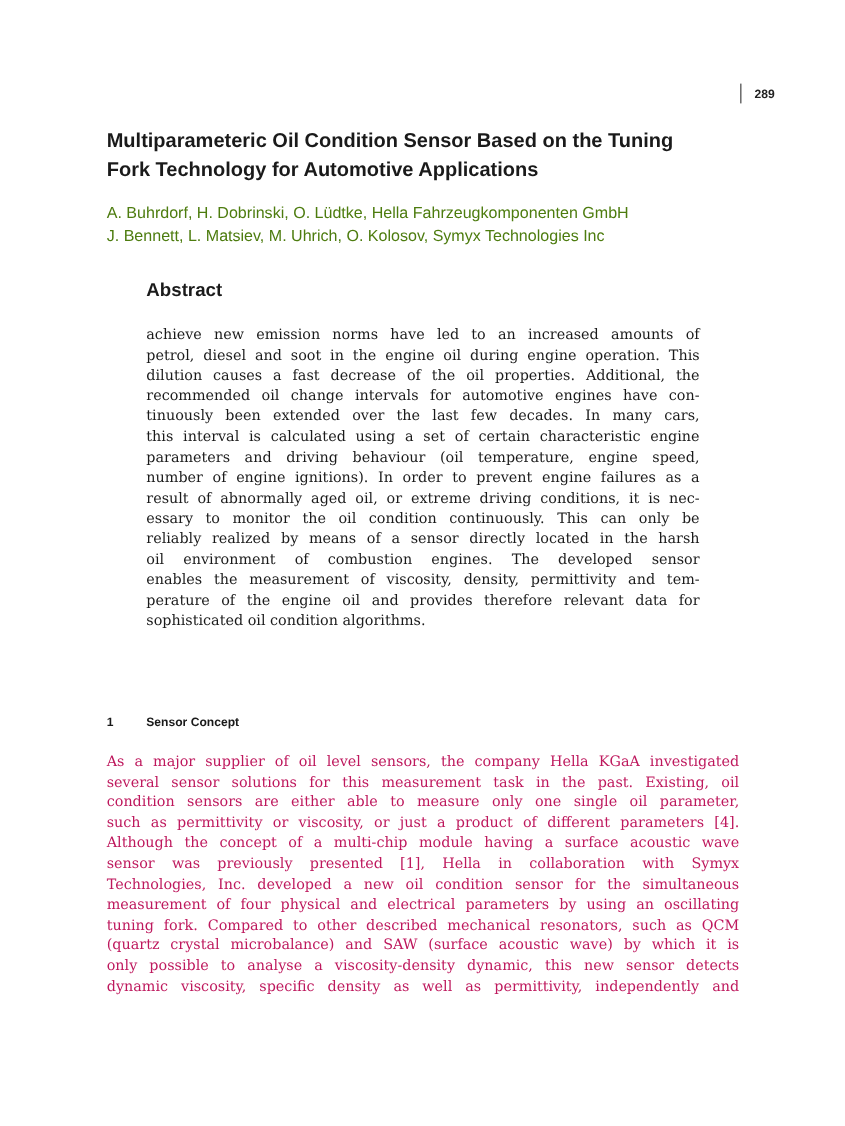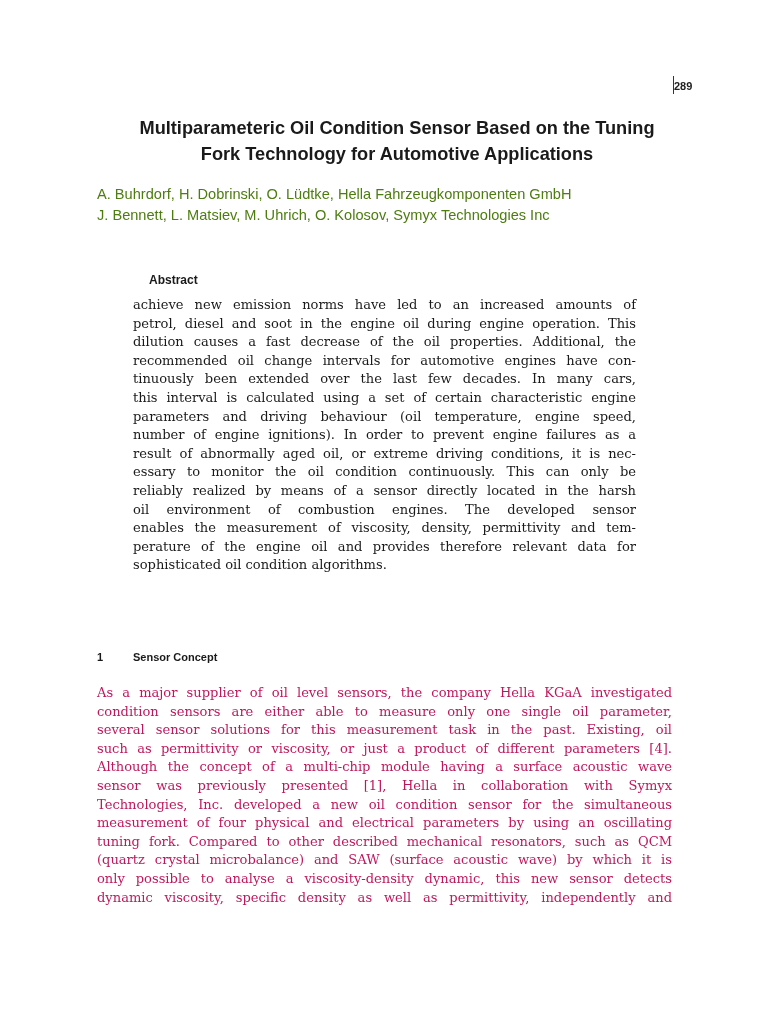--- a/index.html
+++ b/index.html
@@ -2,37 +2,37 @@
 <html><head>
 <meta charset="utf-8">
 <style>
   html, body { margin: 0; padding: 0; }
   body {
     width: 768px; height: 1024px; background: #ffffff; position: relative; overflow: hidden;
     color: #1a1a1a;
   }
   .page-number {
     position: absolute; left: 673px; top: 76px; height: 18px;
-    border-left: 1.5px solid #333; padding-left: 0;
+    border-left: 1.5px solid #333; padding-left: 12px;
     font-family: "Liberation Sans", sans-serif; font-weight: bold; font-size: 11px; line-height: 20px;
     color: #222;
   }
   .title {
     position: absolute; left: 97px; top: 115px; width: 600px;
     font-family: "Liberation Sans", sans-serif; font-weight: bold; font-size: 18.2px; line-height: 26px;
-    color: #1a1a1a; margin: 0; text-align: center;
+    color: #1a1a1a; margin: 0;
   }
   .title .line, .authors .line { display: block; white-space: nowrap; }
   .authors {
     position: absolute; left: 97px; top: 184px; width: 600px;
     font-family: "Liberation Sans", sans-serif; font-size: 14.6px; line-height: 21px; color: #4d7c0f;
   }
   .abstract-heading {
     position: absolute; left: 133px; top: 254px;
-    font-family: "Liberation Sans", sans-serif; font-weight: bold; font-size: 12px; line-height: 20px; margin: 16px;
+    font-family: "Liberation Sans", sans-serif; font-weight: bold; font-size: 17px; line-height: 20px; margin: 0;
   }
   .abstract-body {
     position: absolute; left: 133px; top: 296px; width: 503px;
     font-family: "DejaVu Serif", serif; font-size: 13.05px; line-height: 18.6px; color: #1a1a1a;
   }
   .section-heading {
     position: absolute; left: 97px; top: 647px; margin: 0;
     font-family: "Liberation Sans", sans-serif; font-weight: bold; font-size: 11px; line-height: 20px;
   }
   .section-heading .num { display: inline-block; width: 36px; }
@@ -80,22 +80,22 @@
   <span class="jl">perature of the engine oil and provides therefore relevant data for</span>
   <span class="jl last">sophisticated oil condition algorithms.</span>
 </div>
 
 <h2 class="section-heading">
   <span class="num">1</span><span>Sensor Concept</span>
 </h2>
 
 <div class="section-body">
   <span class="jl">As a major supplier of oil level sensors, the company Hella KGaA investigated</span>
+  <span class="jl">several sensor solutions for this measurement task in the past. Existing, oil</span>
   <span class="jl">condition sensors are either able to measure only one single oil parameter,</span>
-  <span class="jl">several sensor solutions for this measurement task in the past. Existing, oil</span>
   <span class="jl">such as permittivity or viscosity, or just a product of different parameters [4].</span>
   <span class="jl">Although the concept of a multi-chip module having a surface acoustic wave</span>
   <span class="jl">sensor was previously presented [1], Hella in collaboration with Symyx</span>
   <span class="jl">Technologies, Inc. developed a new oil condition sensor for the simultaneous</span>
   <span class="jl">measurement of four physical and electrical parameters by using an oscillating</span>
   <span class="jl">tuning fork. Compared to other described mechanical resonators, such as QCM</span>
   <span class="jl">(quartz crystal microbalance) and SAW (surface acoustic wave) by which it is</span>
   <span class="jl">only possible to analyse a viscosity-density dynamic, this new sensor detects</span>
   <span class="jl">dynamic viscosity, specific density as well as permittivity, independently and</span>
 </div>

